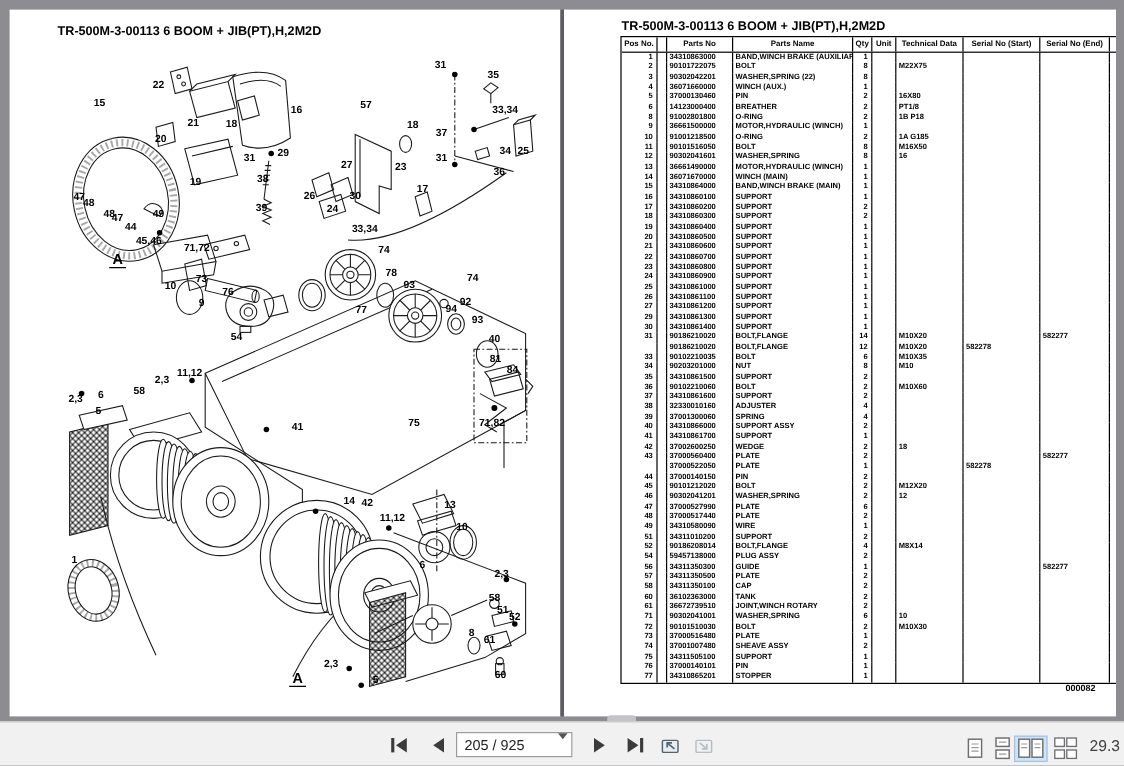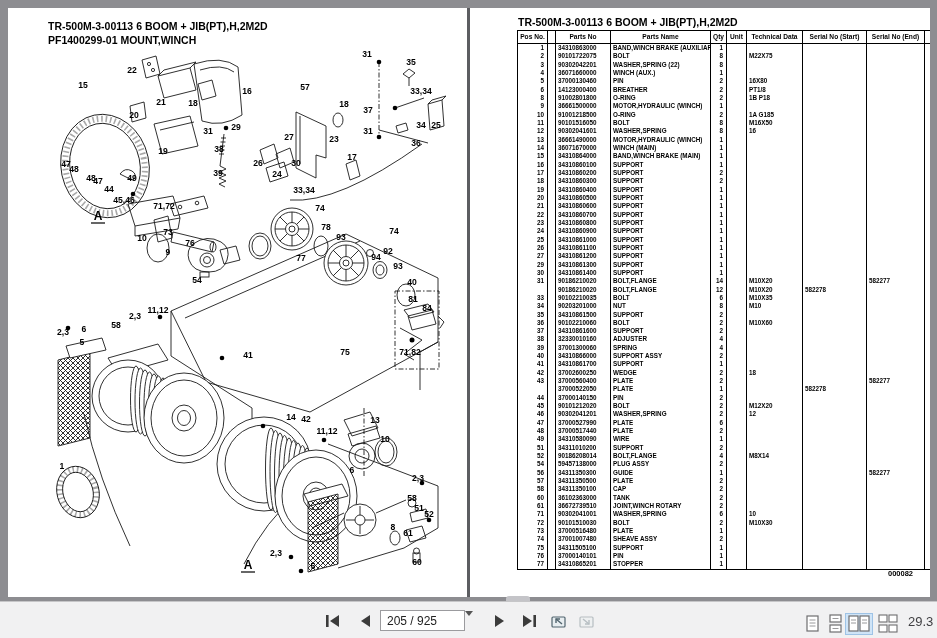--- a/index.html
+++ b/index.html
@@ -36,40 +36,39 @@
       overflow:hidden;white-space:nowrap;}
   .phead .pcell{text-align:center;padding:0 1px;}
   .al-r{text-align:right;padding-right:3px;}
   
   .toolbar{position:absolute;left:0;top:601px;width:937px;height:37px;background:#f1f1f2;
       border-top:1px solid #c6c6c8;box-sizing:border-box;}
   .toolbar-tab{position:absolute;left:506px;top:596px;width:24px;height:6px;background:#c4c4c8;
       border-radius:3px 3px 0 0;}
   .tb{position:absolute;top:10px;width:22px;height:18px;display:flex;align-items:center;
       justify-content:center;cursor:pointer;}
-  .pagebox{position:absolute;left:380px;top:8px;width:85px;height:21px;background:#fff;
+  .pagebox{position:absolute;left:380px;top:8px;width:97px;height:21px;background:#fff;
       border:1px solid #9b9b9e;box-sizing:border-box;display:flex;align-items:flex-start;}
   .pagebox input{border:none;outline:none;width:74px;height:17px;font-size:12px;
       font-family:"Liberation Sans",sans-serif;color:#222;padding-left:6px;background:transparent;}
   .pb-caret{width:0;height:0;border-left:4px solid transparent;border-right:4px solid transparent;
       border-top:5px solid #555;margin-left:2px;}
   .layout-ic{position:absolute;top:11px;width:24px;height:22px;display:flex;align-items:center;
       justify-content:center;cursor:pointer;border:1px solid transparent;box-sizing:border-box;}
   .layout-ic.active{background:#cfe4f7;border:1px solid #9ec3e6;}
   .zoom-txt{position:absolute;left:908px;top:12px;font-size:13px;color:#3f3f42;white-space:nowrap;}
 </style>
 </head>
 <body>
 
 <div class="stage">
 
   <div class="page page-left">
     <div class="doc-title lp-title">
       <div>TR-500M-3-00113 6 BOOM + JIB(PT),H,2M2D</div>
-      <div>PF1400299-01 MOUNT,WINCH</div>
     </div>
     <svg id="diagram" width="459" height="589" viewBox="0 0 459 589">
       <defs>
         <pattern id="xh" width="5" height="5" patternUnits="userSpaceOnUse">
           <path d="M0,5 L5,0 M0,0 L5,5" stroke="#444" stroke-width="0.5"></path>
         </pattern>
       </defs>
 
       <g transform="rotate(-12 97 158)">
         <ellipse cx="97" cy="158" rx="44" ry="52"></ellipse>

